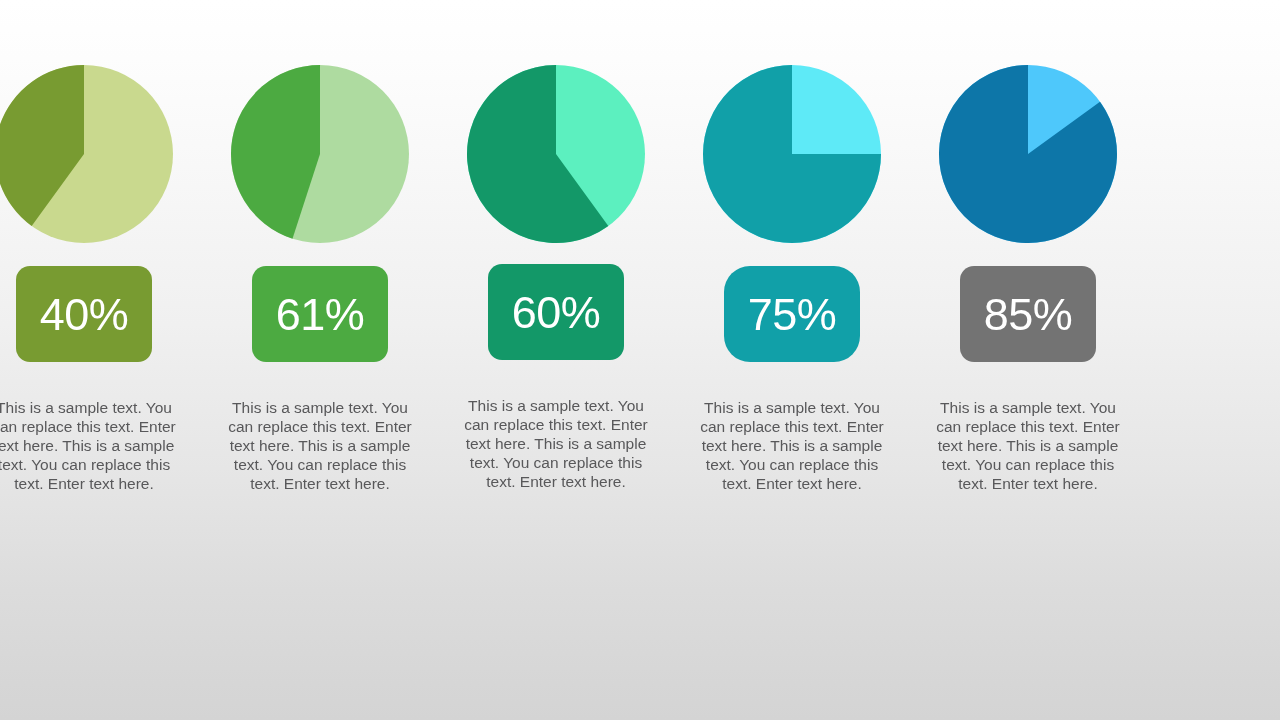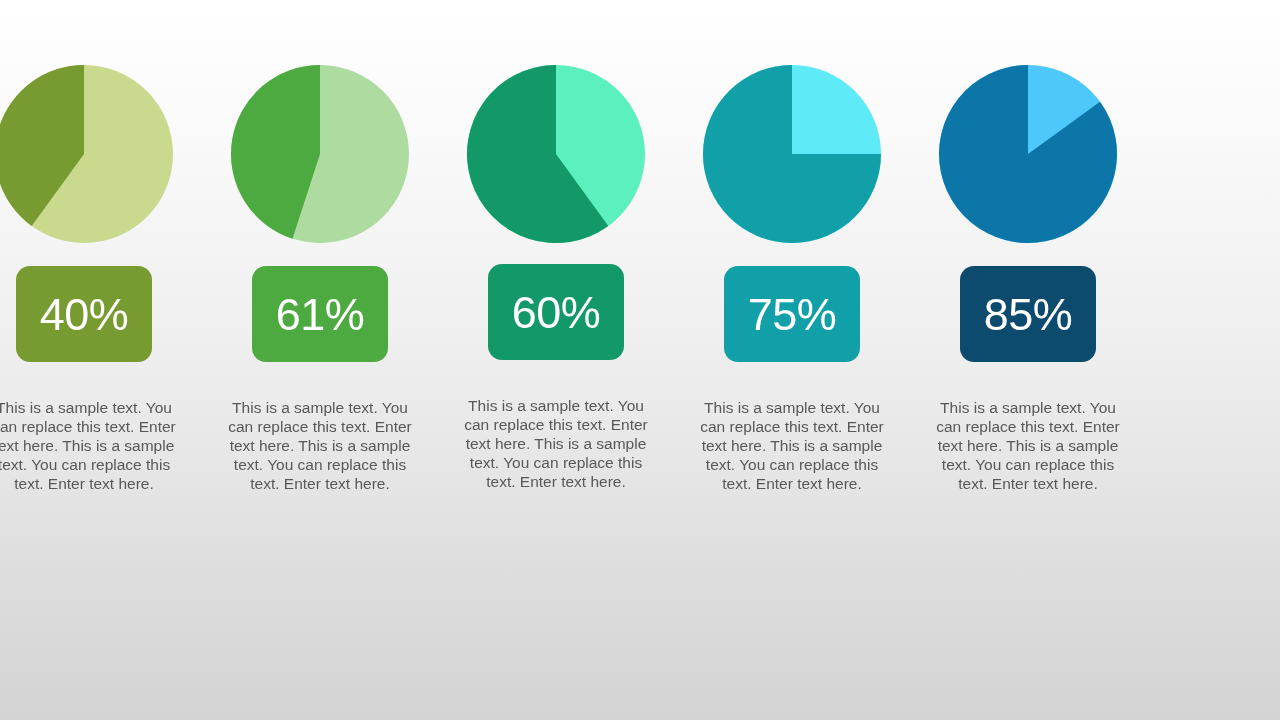--- a/index.html
+++ b/index.html
@@ -128,33 +128,33 @@
       <div class="body-text">This is a sample text. You can replace this text. Enter text here. This is a sample text. You can replace this text. Enter text here.</div>
     </div>
 
     <div class="column">
       <div class="pie-wrap">
         <svg class="pie-svg" viewBox="0 0 180 180">
           <circle cx="90" cy="90" r="89" fill="#5eeaf7"></circle>
           <path d="M 90 90 L 90 1 A 89 89 0 1 0 179.000 90.000 Z" fill="#11a0a8"></path>
         </svg>
       </div>
-      <div class="badge" style="background: rgb(17, 160, 168);">
+      <div class="badge" style="background: rgb(17, 160, 168); border-radius: 26px;">
         <span class="badge-label">75%</span>
       </div>
       <div class="body-text">This is a sample text. You can replace this text. Enter text here. This is a sample text. You can replace this text. Enter text here.</div>
     </div>
 
     <div class="column">
       <div class="pie-wrap">
         <svg class="pie-svg" viewBox="0 0 180 180">
           <circle cx="90" cy="90" r="89" fill="#4ec8fb"></circle>
           <path d="M 90 90 L 90 1 A 89 89 0 1 0 162.003 37.687 Z" fill="#0d76a8"></path>
         </svg>
       </div>
-      <div class="badge" style="background: #0c4a6e;">
+      <div class="badge" style="background: #737373;">
         <span class="badge-label">85%</span>
       </div>
       <div class="body-text">This is a sample text. You can replace this text. Enter text here. This is a sample text. You can replace this text. Enter text here.</div>
     </div>
 
   </div>
 </div>
 
 </body></html>

